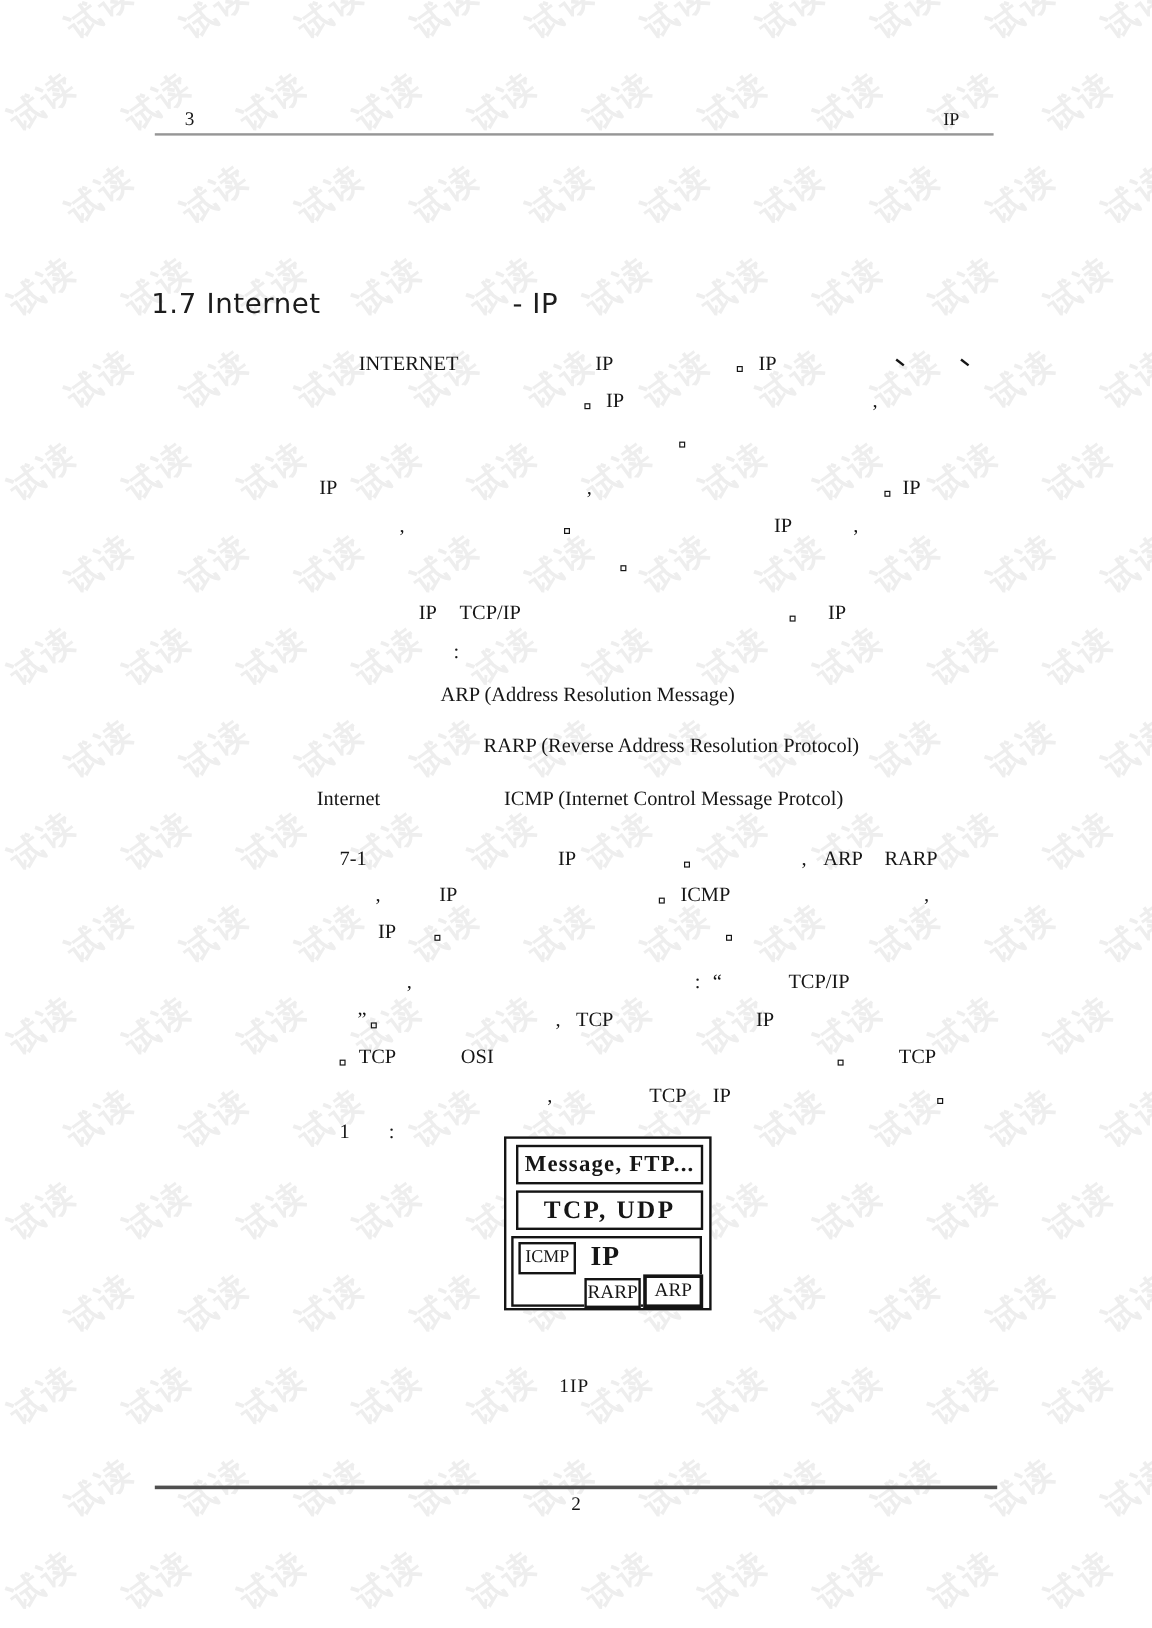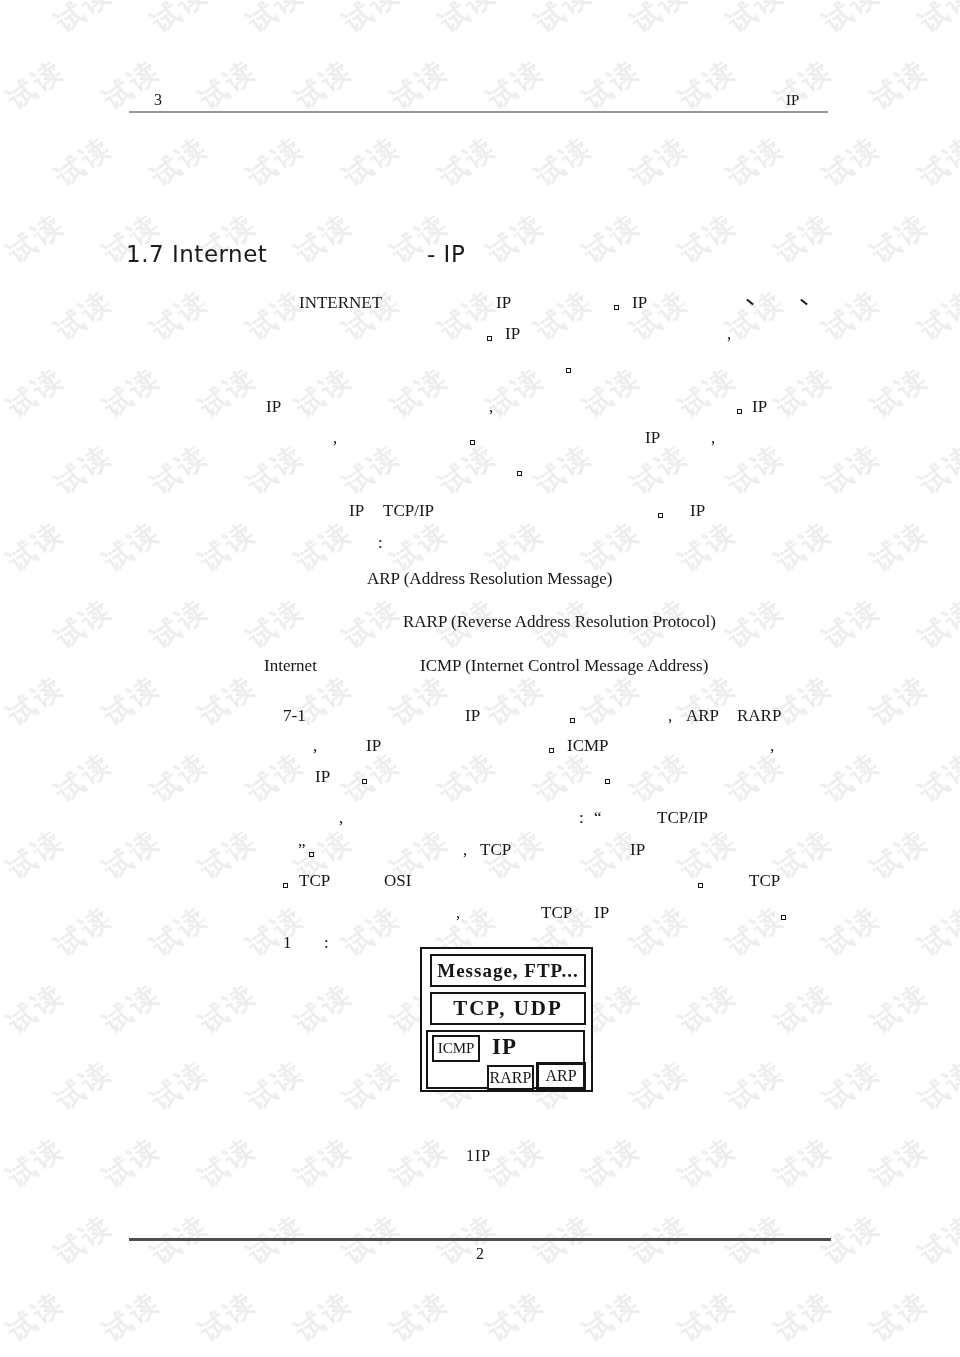--- a/index.html
+++ b/index.html
@@ -276,21 +276,21 @@
       <span class="seg" style="left: 711px; top: 428px;">,</span>
       <span class="seg sq" style="left: 517px; top: 471px;"></span>
       <span class="seg" style="left: 349px; top: 501px;">IP</span>
       <span class="seg" style="left: 383px; top: 501px;">TCP/IP</span>
       <span class="seg sq" style="left: 658px; top: 513px;"></span>
       <span class="seg" style="left: 690px; top: 501px;">IP</span>
       <span class="seg" style="left: 378px; top: 533px;">:</span>
       <span class="seg" style="left: 367px; top: 569px;">ARP (Address Resolution Message)</span>
       <span class="seg" style="left: 403px; top: 612px;">RARP (Reverse Address Resolution Protocol)</span>
       <span class="seg" style="left: 264px; top: 656px;">Internet</span>
-      <span class="seg" style="left: 420px; top: 656px;">ICMP (Internet Control Message Address)</span>
+      <span class="seg" style="left: 420px; top: 656px;">ICMP (Internet Control Message Protcol)</span>
       <span class="seg" style="left: 283px; top: 706px;">7-1</span>
       <span class="seg" style="left: 465px; top: 706px;">IP</span>
       <span class="seg sq" style="left: 570px; top: 718px;"></span>
       <span class="seg" style="left: 668px; top: 706px;">,</span>
       <span class="seg" style="left: 686px; top: 706px;">ARP</span>
       <span class="seg" style="left: 737px; top: 706px;">RARP</span>
       <span class="seg" style="left: 313px; top: 736px;">,</span>
       <span class="seg" style="left: 366px; top: 736px;">IP</span>
       <span class="seg sq" style="left: 549px; top: 748px;"></span>
       <span class="seg" style="left: 567px; top: 736px;">ICMP</span>

